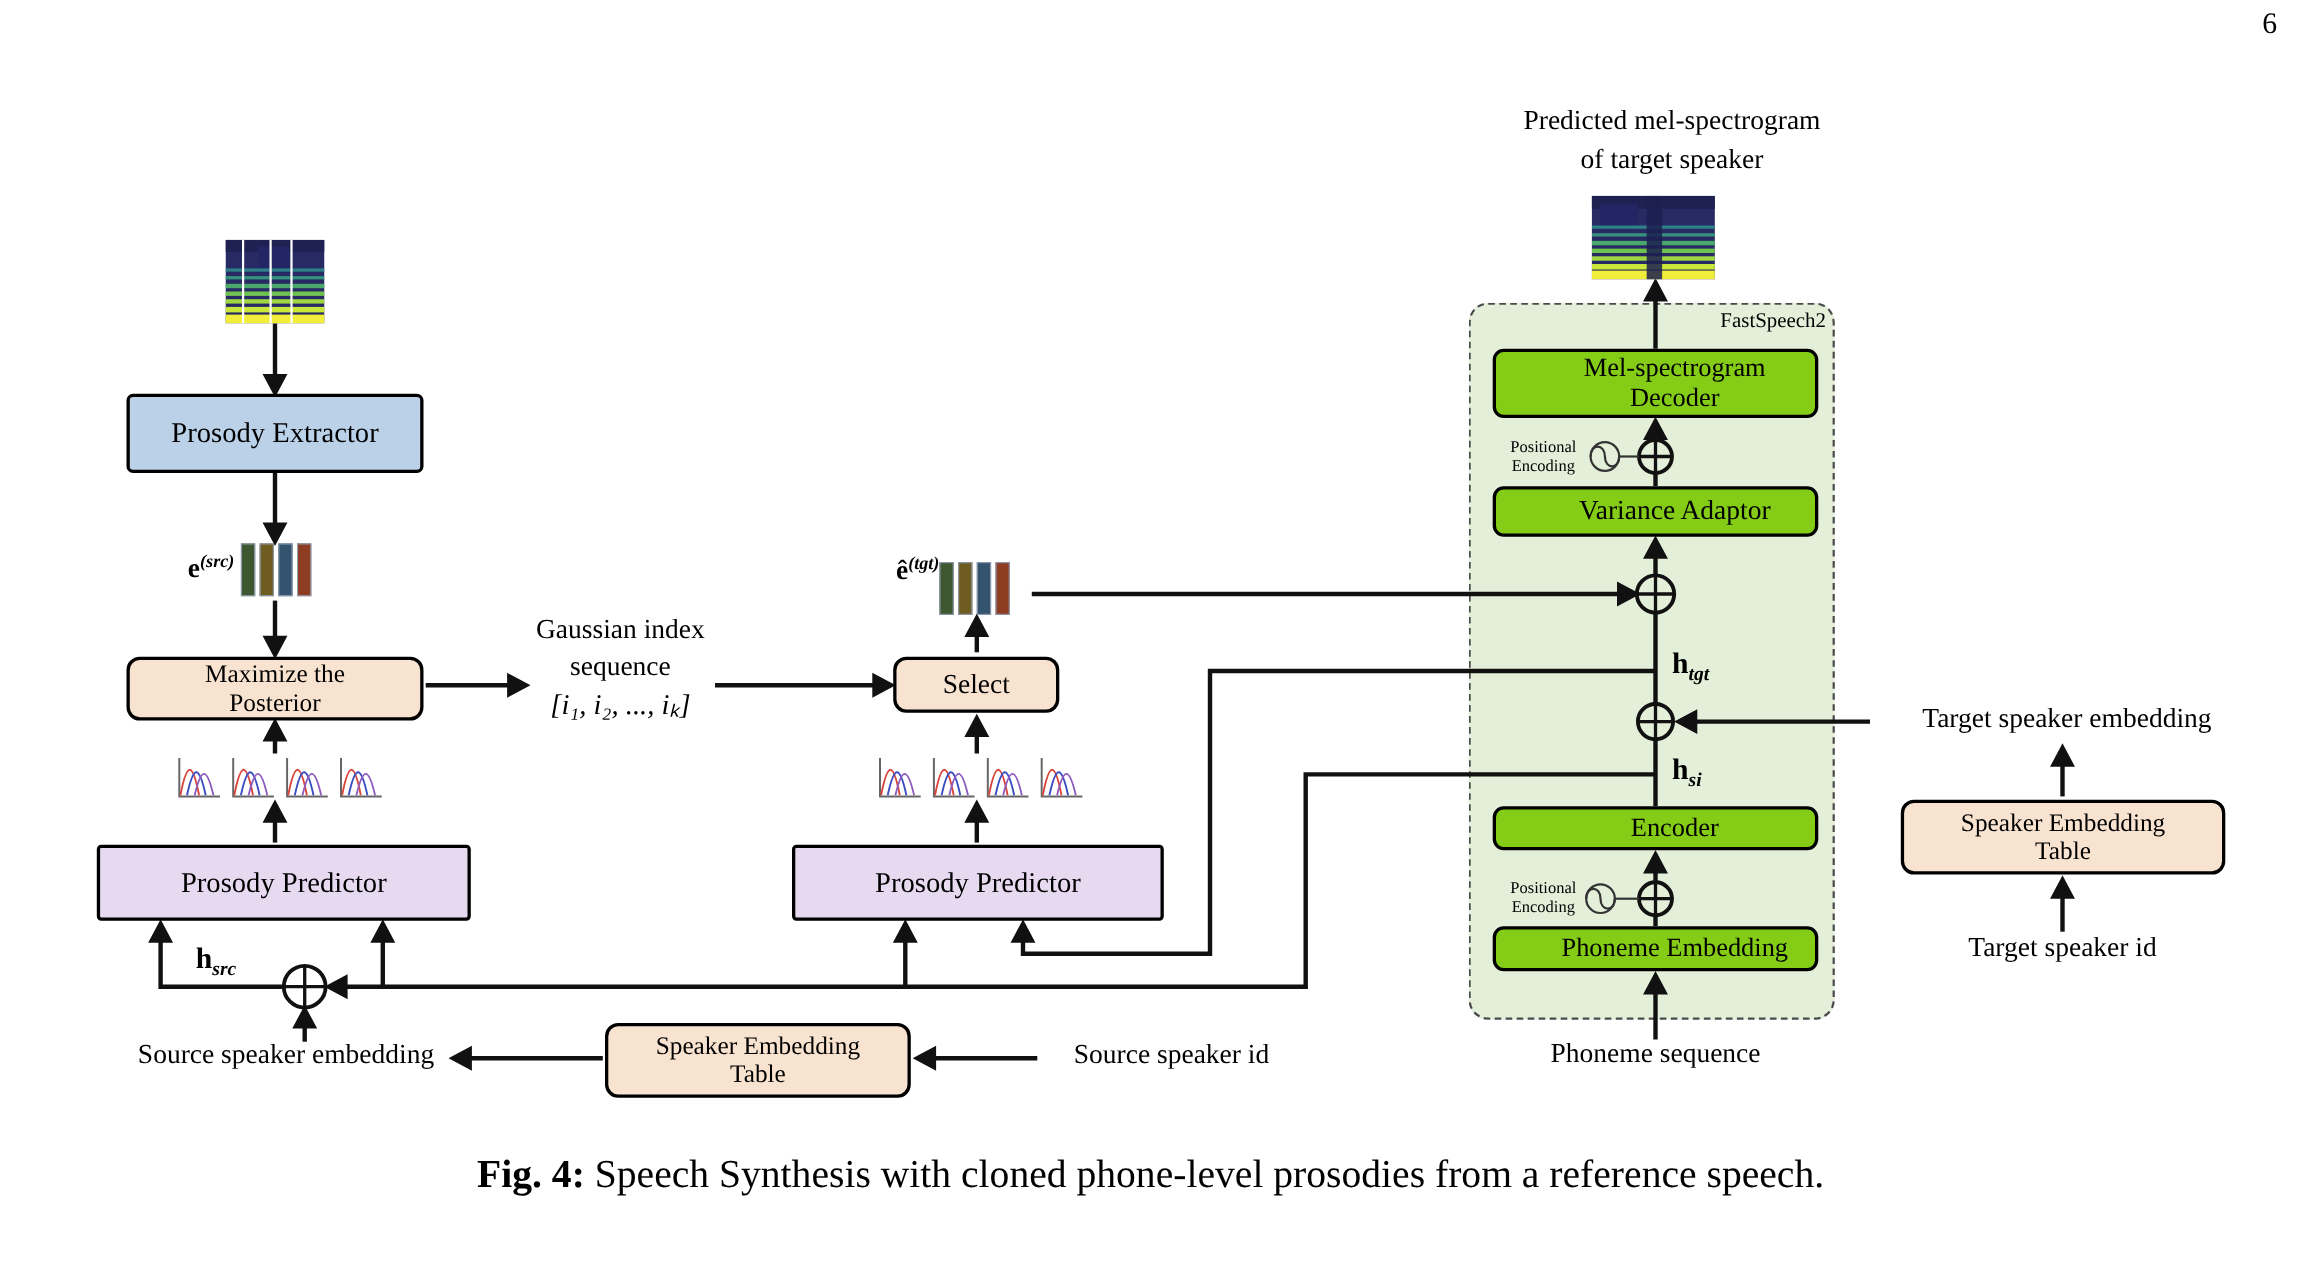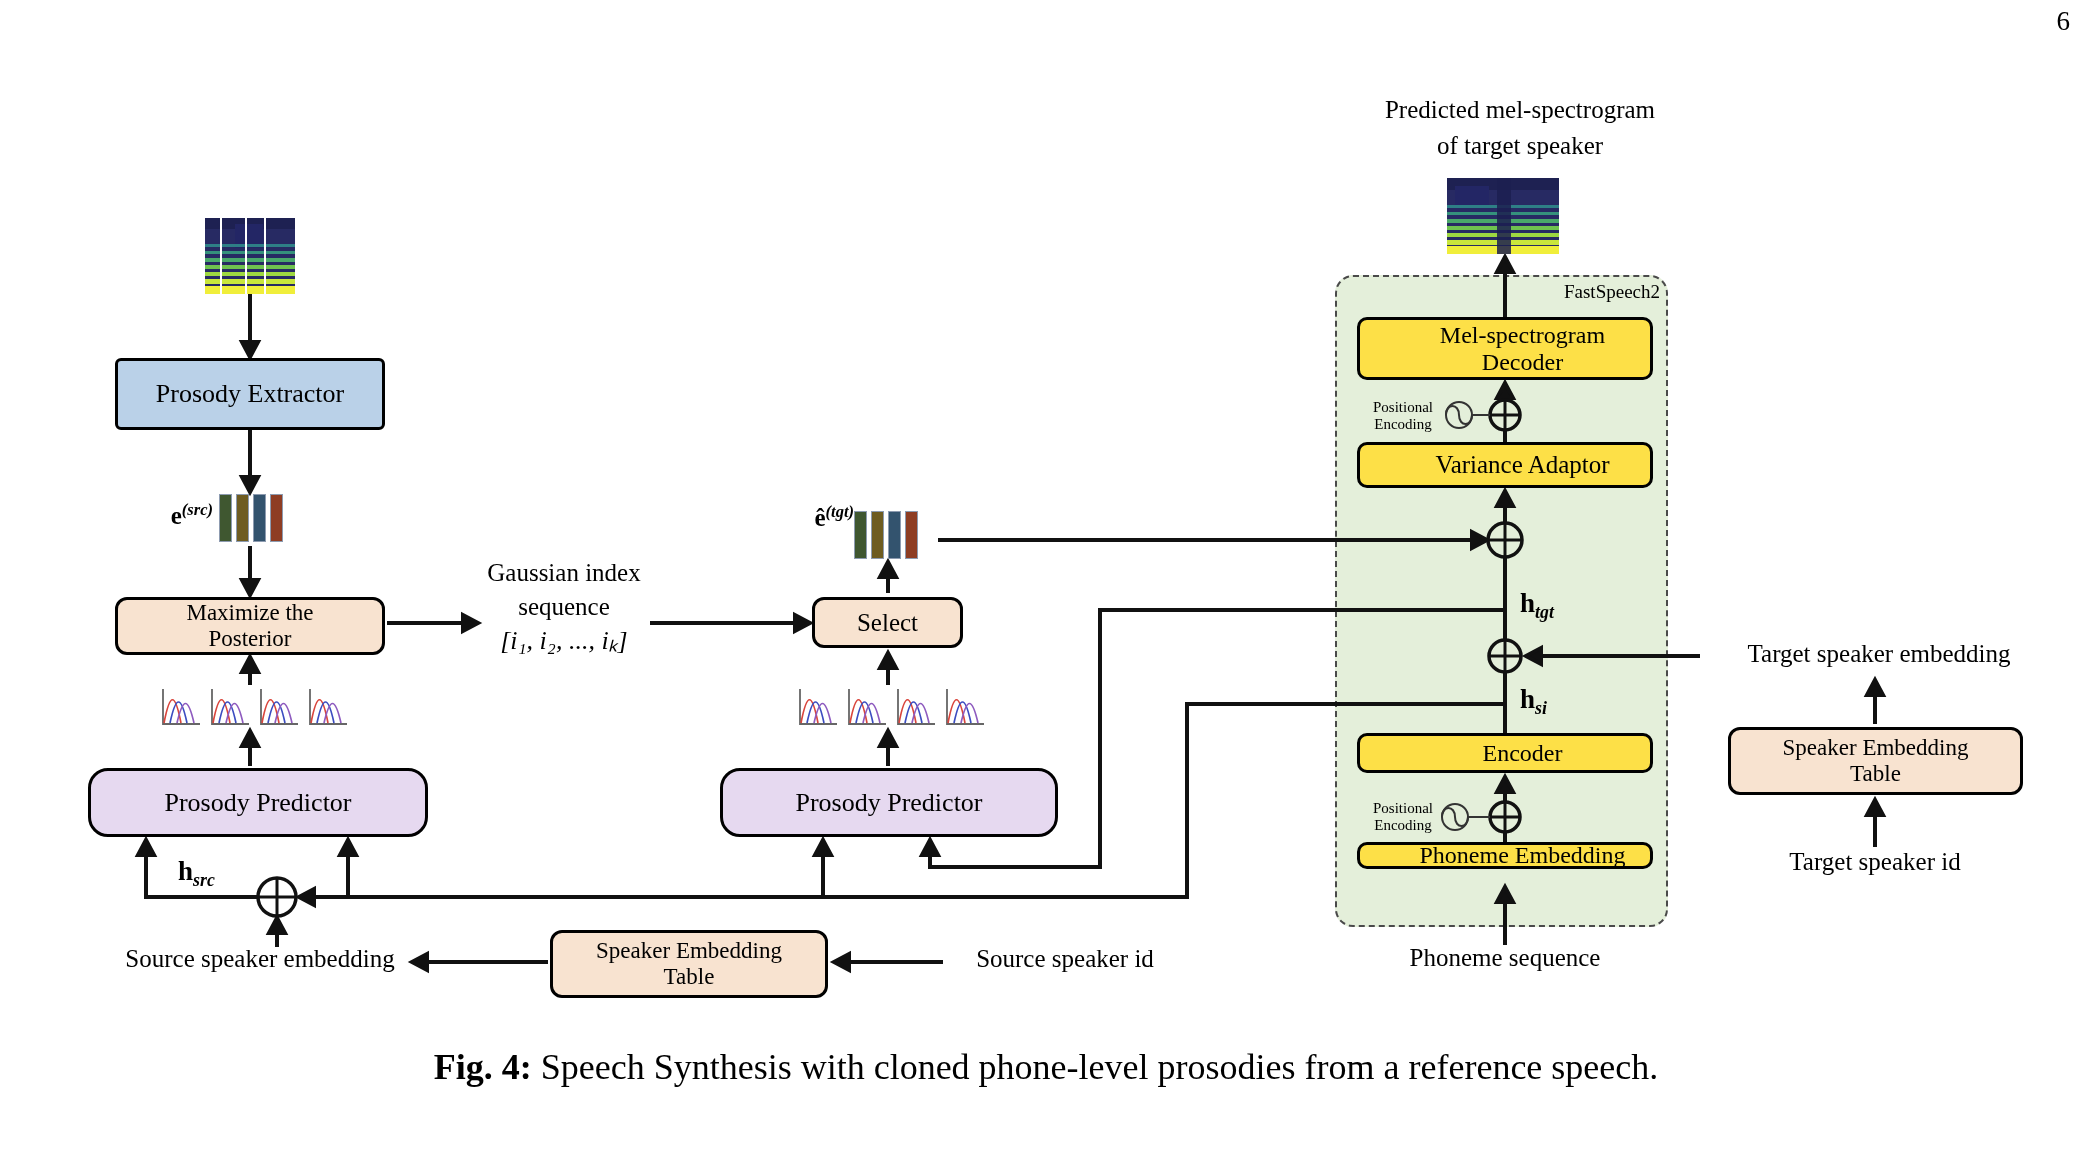--- a/index.html
+++ b/index.html
@@ -5,22 +5,22 @@
   html,body{margin:0;padding:0;background:#fff;}
   #canvas{position:relative;width:2092px;height:1170px;background:#ffffff;
           font-family:"Liberation Serif", serif;color:#000;overflow:hidden;}
   #connector-layer{position:absolute;left:0;top:0;z-index:1;}
   .lbl{position:absolute;z-index:2;}
   .box{position:absolute;z-index:2;box-sizing:border-box;border:3px solid #000;
        display:flex;align-items:center;justify-content:center;text-align:center;
        white-space:pre-line;line-height:1.12;}
   .blue{background:#bad1e8;border-radius:6px;font-size:26px;}
   .tan{background:#f8e3d0;border-radius:12px;}
-  .peach{background:#fde047;border-radius:10px;padding-left:35px;}
-  .purple{background:#e6d9f0;border-radius:20px;font-size:26px;}
+  .peach{background:#84cc16;border-radius:10px;padding-left:35px;}
+  .purple{background:#e6d9f0;border-radius:4px;font-size:26px;}
   .fs2{position:absolute;z-index:0;box-sizing:border-box;background:#e4efda;
        border:2px dashed #4a4a4a;border-radius:18px;}
   .hdr{ text-align:center;font-size:25px;line-height:36px;}
   .mathlbl{font-weight:bold;font-size:27px;}
   .mathlbl sub,.mathlbl sup{font-style:italic;font-size:0.66em;}
   .smalltext{font-size:15px;line-height:17px;text-align:center;}
   .bars{position:absolute;z-index:2;display:flex;gap:4px;}
   .ebar{width:13px;height:48px;border:1px solid #8d9bb0;box-sizing:border-box;}
   .gauss-row{position:absolute;z-index:2;display:flex;gap:5px;}
   .spec{position:absolute;z-index:2;}
@@ -336,21 +336,21 @@
 
   <div class="lbl mathlbl" style="left:1520px;top:588px;"><span>h</span><sub>tgt</sub></div>
 
   <div class="lbl mathlbl" style="left:1520px;top:684px;"><span>h</span><sub>si</sub></div>
 
   <div class="box peach" style="left:1357px;top:733px;width:296px;height:40px;font-size:24px;">Encoder</div>
 
   <div class="lbl smalltext" style="left:1363px;top:800px;width:80px;">Positional
 Encoding</div>
 
-  <div class="box peach" style="left:1357px;top:842px;width:296px;height:27px;font-size:24px;">Phoneme Embedding</div>
+  <div class="box peach" style="left:1357px;top:842px;width:296px;height:41px;font-size:24px;">Phoneme Embedding</div>
 
   <div class="lbl" style="left:1355px;top:944px;width:300px;text-align:center;font-size:25px;">Phoneme sequence</div>
 
   <div class="lbl" style="left:1705px;top:640px;width:348px;text-align:center;font-size:25px;">Target speaker embedding</div>
 
   <div class="box tan" style="left:1728px;top:727px;width:295px;height:68px;font-size:23px;">Speaker Embedding
 Table</div>
 
   <div class="lbl" style="left:1735px;top:848px;width:280px;text-align:center;font-size:25px;">Target speaker id</div>
 

